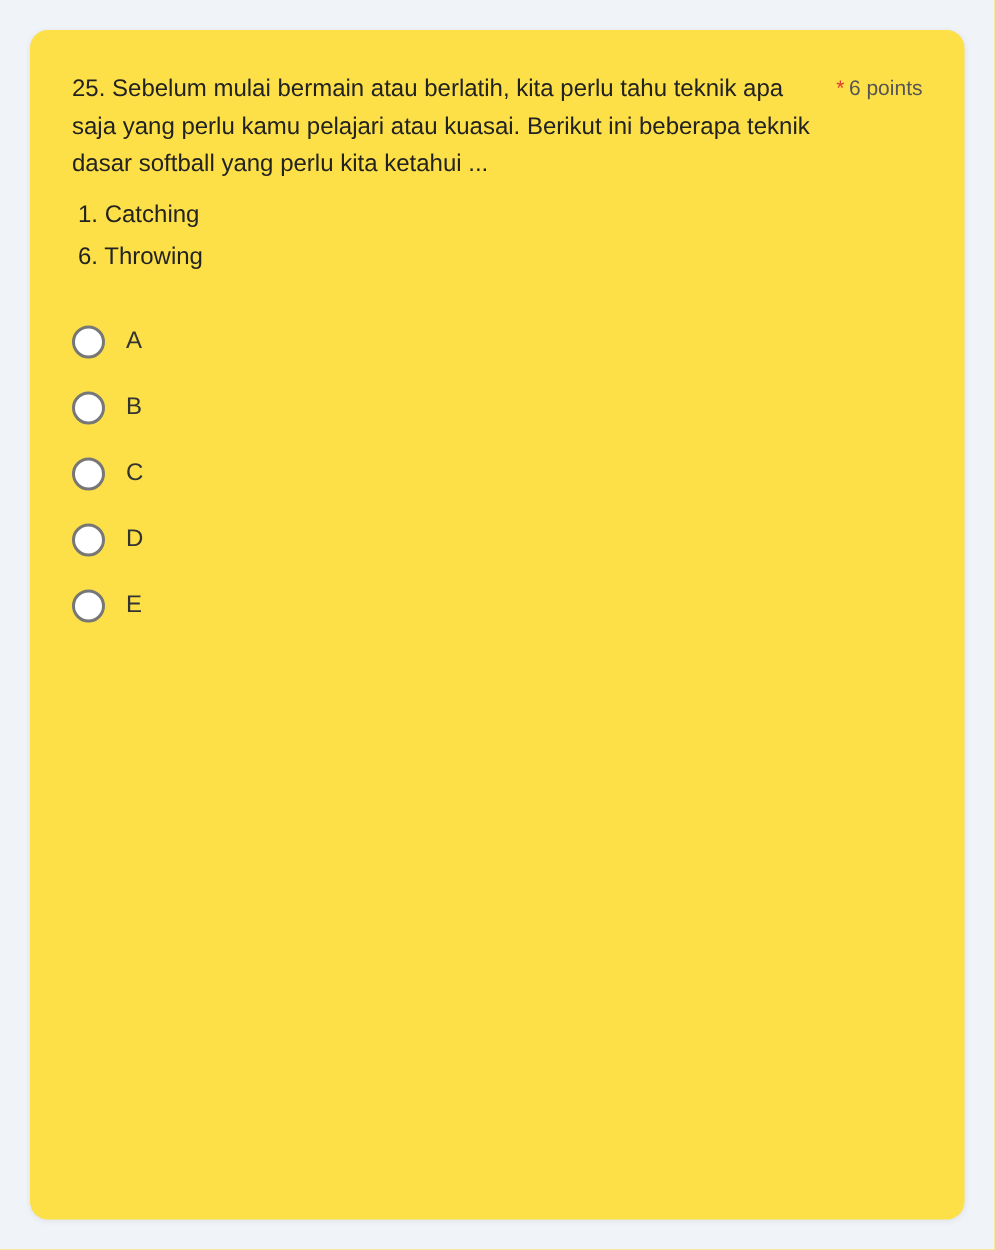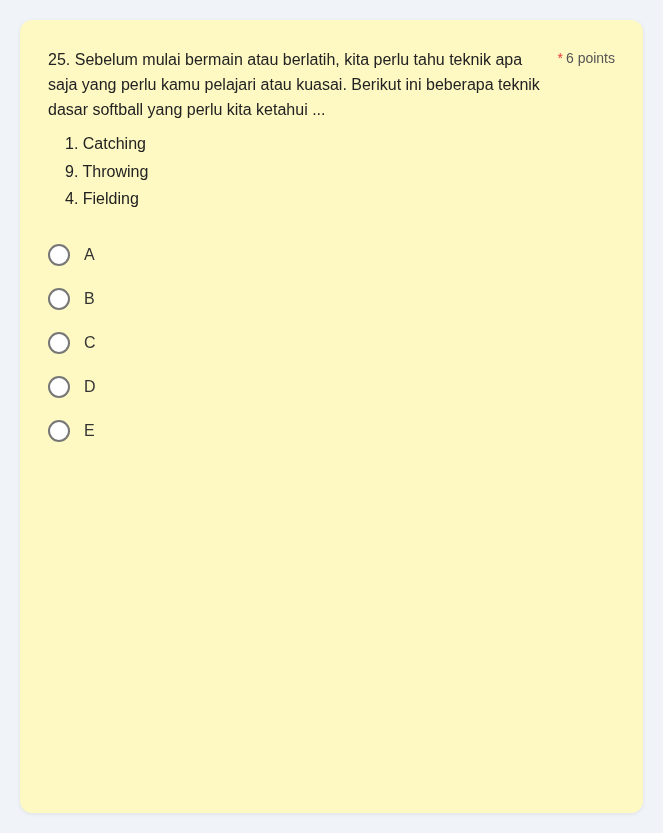--- a/index.html
+++ b/index.html
@@ -12,21 +12,21 @@
       background-color: #f0f4f8;
       font-family: Arial, sans-serif;
       display: flex;
       justify-content: center;
       align-items: flex-start;
       min-height: 833px;
       padding: 20px;
     }
 
     .card {
-      background-color: #fef9c3;
+      background-color: #fde047;
       border-radius: 12px;
       padding: 28px 28px 36px 28px;
       width: 623px;
       min-height: 793px;
       box-shadow: 0 1px 4px rgba(0,0,0,0.08);
     }
 
     .question-header {
       display: flex;
       justify-content: space-between;
@@ -52,21 +52,21 @@
       padding-top: 2px;
     }
 
     .required-star {
       color: #e53935;
       font-size: 14px;
     }
 
     .list-items {
       margin-top: 4px;
-      margin-left: 17px;
+      margin-left: 4px;
     }
 
     .list-item {
       font-size: 16px;
       color: #222;
       line-height: 1.7;
     }
 
     .options-section {
       margin-top: 32px;
@@ -109,22 +109,21 @@
       <span> Sebelum mulai bermain atau berlatih, kita perlu tahu teknik apa saja yang perlu kamu pelajari atau kuasai. Berikut ini beberapa teknik dasar softball yang perlu kita ketahui ...</span>
     </div>
     <div class="points-label">
       <span class="required-star">*</span>
       <span>6 points</span>
     </div>
   </div>
 
   <div class="list-items">
     <div class="list-item">1. Catching</div>
-    <div class="list-item">9. Throwing</div>
-    <div class="list-item">4. Fielding</div>
+    <div class="list-item">6. Throwing</div>
   </div>
 
   <div class="options-section">
     <div class="option-row">
       <div class="radio-circle"></div>
       <span class="option-label">A</span>
     </div>
     <div class="option-row">
       <div class="radio-circle"></div>
       <span class="option-label">B</span>

